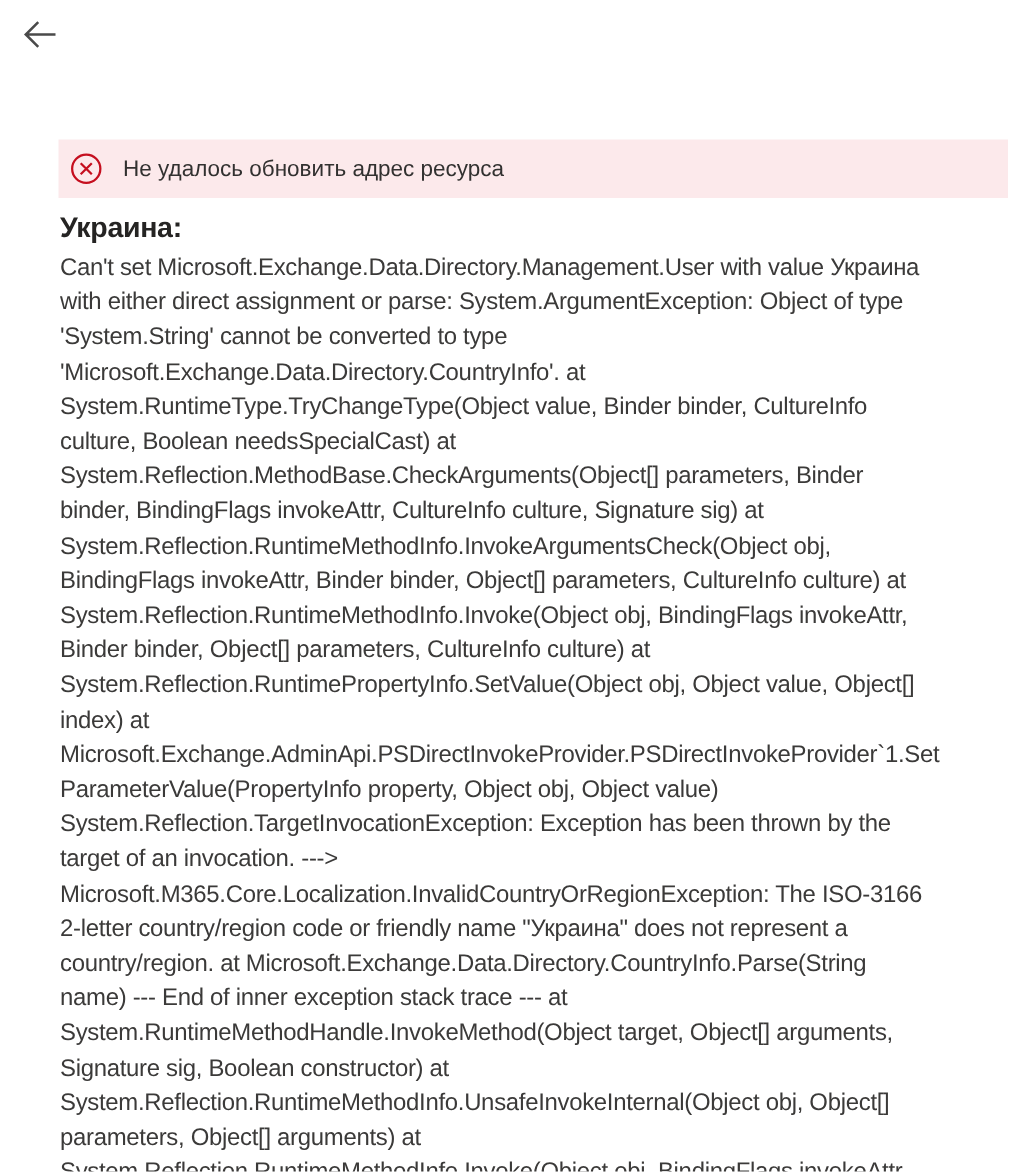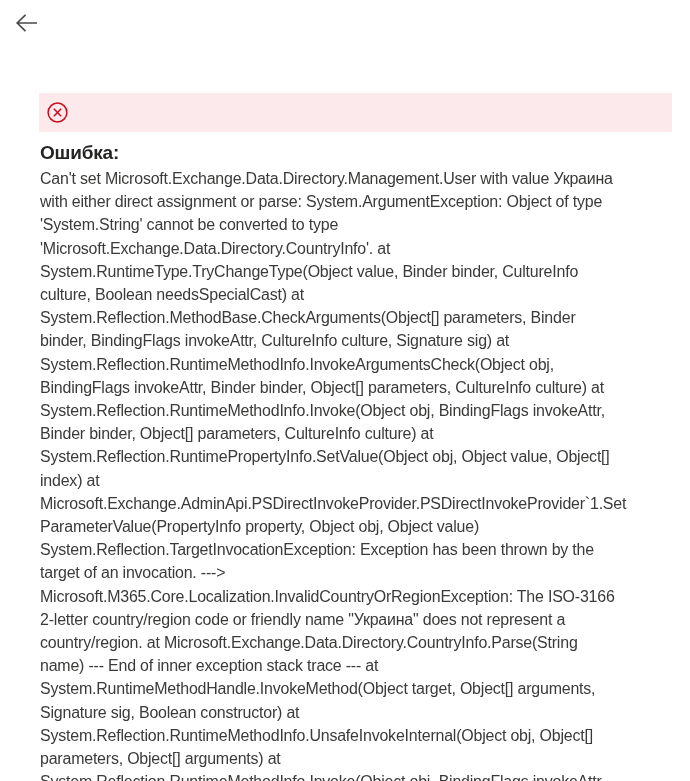--- a/index.html
+++ b/index.html
@@ -71,23 +71,24 @@
     </svg>
   </button>
 
   <div class="alert">
     <span class="alert-icon">
       <svg width="21" height="21" viewBox="0 0 21 21" fill="none">
         <circle cx="10.5" cy="10.5" r="9.4" stroke="#c50f1f" stroke-width="1.5"></circle>
         <path d="M6.8 6.8 L14.2 14.2 M14.2 6.8 L6.8 14.2" stroke="#c50f1f" stroke-width="1.5"></path>
       </svg>
     </span>
+    <span class="alert-text">Не удалось обновить адрес ресурса</span>
   </div>
 
-  <div class="err-heading">Ошибка:</div>
+  <div class="err-heading">Украина:</div>
 
   <div class="err-body">
       <div class="err-line" style="transform: scaleX(0.996923); transform-origin: left center;">Can't set Microsoft.Exchange.Data.Directory.Management.User with value Украина</div>
       <div class="err-line" style="transform: scaleX(0.996923); transform-origin: left center;">with either direct assignment or parse: System.ArgumentException: Object of type</div>
       <div class="err-line" style="transform: scaleX(0.996923); transform-origin: left center;">'System.String' cannot be converted to type</div>
       <div class="err-line" style="transform: scaleX(0.996923); transform-origin: left center;">'Microsoft.Exchange.Data.Directory.CountryInfo'. at</div>
       <div class="err-line" style="transform: scaleX(0.996923); transform-origin: left center;">System.RuntimeType.TryChangeType(Object value, Binder binder, CultureInfo</div>
       <div class="err-line" style="transform: scaleX(0.996923); transform-origin: left center;">culture, Boolean needsSpecialCast) at</div>
       <div class="err-line" style="transform: scaleX(0.996923); transform-origin: left center;">System.Reflection.MethodBase.CheckArguments(Object[] parameters, Binder</div>
       <div class="err-line" style="transform: scaleX(0.996923); transform-origin: left center;">binder, BindingFlags invokeAttr, CultureInfo culture, Signature sig) at</div>

